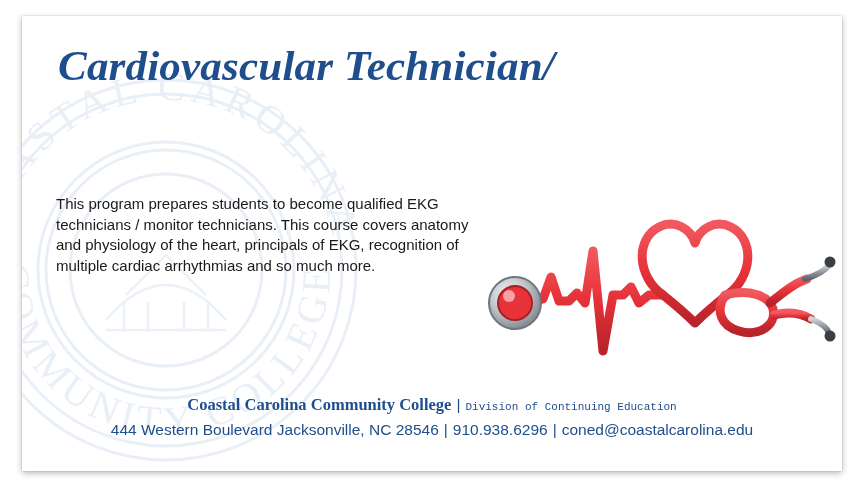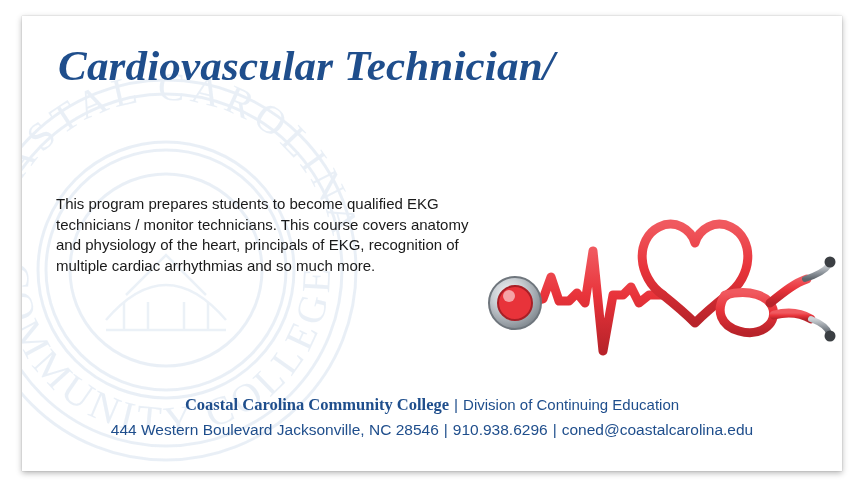--- a/index.html
+++ b/index.html
@@ -86,22 +86,22 @@
     font-family: "Liberation Serif", serif;
     font-weight: bold;
     font-size: 16.5px;
   }
   #footer-line1 .sep,
   #footer-line2 .sep {
     color: #1f4e8c;
     padding: 0 5px;
   }
   #footer-line1 .div {
-    font-family: Liberation Sans, sans-serif;
-    font-size: 15px;
+    font-family: Liberation Mono, monospace;
+    font-size: 11px;
   }
   #footer-line2 {
     margin-top: 3px;
     font-size: 15.5px;
     white-space: nowrap;
   }
 </style>
 </head>
 <body>
 

